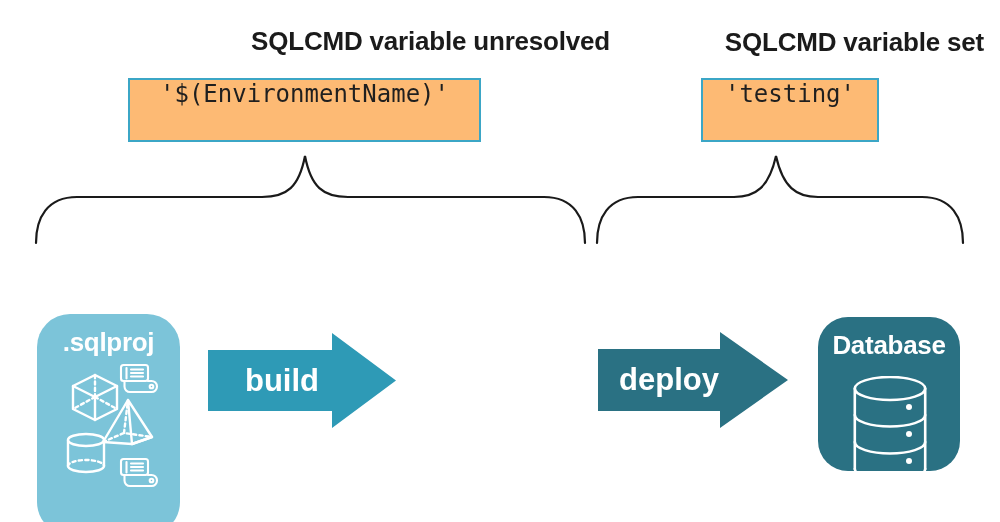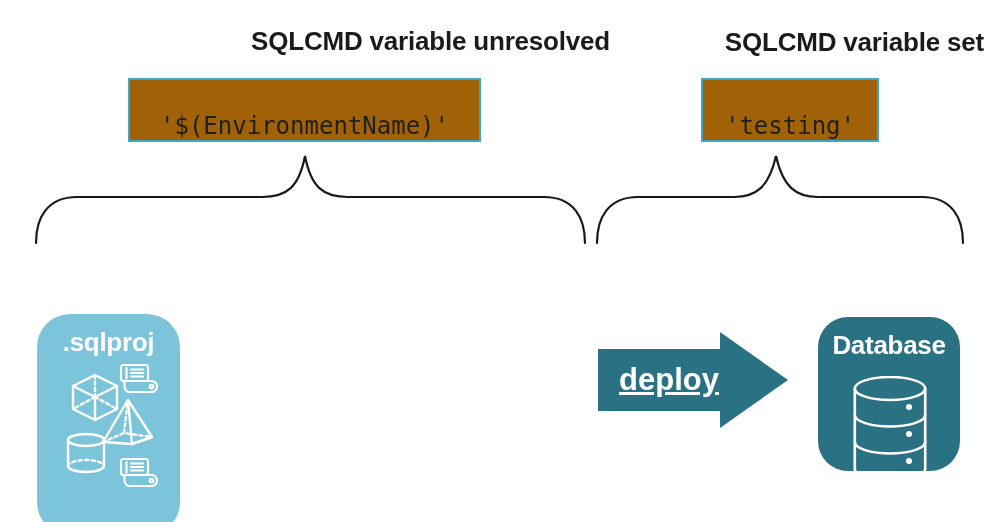--- a/index.html
+++ b/index.html
@@ -3,22 +3,22 @@
 <meta charset="utf-8">
 <style>
   html,body{margin:0;padding:0;}
   body{background:#ffffff;font-family:"Liberation Sans", sans-serif;}
   .canvas{position:relative;width:1000px;height:522px;background:#ffffff;overflow:hidden;}
 
   .heading{position:absolute;text-align:right;font-weight:bold;font-size:26px;color:#1b1b1b;letter-spacing:-0.2px;}
   .heading.left{left:0;top:26px;width:610px;}
   .heading.right{left:570px;top:27px;width:414px;}
 
-  .code-box{position:absolute;box-sizing:border-box;border:2.5px solid var(--code-border,#3BA6C6);background:#a16207;
-            display:flex;align-items:flex-end;justify-content:center;}
+  .code-box{position:absolute;box-sizing:border-box;border:2.5px solid var(--code-border,#3BA6C6);background:#fdba74;
+            display:flex;align-items:flex-start;justify-content:center;}
   .code-box.left{left:128px;top:78px;width:353px;height:64px;}
   .code-box.right{left:701px;top:78px;width:178px;height:64px;}
   .code-text{font-family:"DejaVu Sans Mono", monospace;font-size:24px;color:#1f1f1f;white-space:pre;}
 
   .braces{position:absolute;left:0;top:0;width:1000px;height:522px;}
   .braces path{stroke:var(--line,#1A1A1A);stroke-width:2.2;fill:none;stroke-linecap:round;}
 
   .card{position:absolute;margin-top:44px;}
   .card-sqlproj{left:37px;top:270px;width:143px;height:221px;background:var(--sqlproj-card,#7CC4D9);border-radius:33px;}
   .card-dacpac{left:428px;top:274px;width:141px;height:214px;background:var(--dacpac-card,#2E9AB6);border-radius:30px;}
@@ -32,21 +32,21 @@
   .icon-svg *{vector-effect:none;}
   .stroke-w{stroke:#ffffff;fill:none;stroke-width:2.4;stroke-linecap:round;stroke-linejoin:round;}
   .dash{stroke-dasharray:3.2 3.2;}
 
   .arrow{position:absolute;}
   .arrow svg{display:block;}
   .arrow-build polygon{fill:var(--build-arrow,#2E9AB6);}
   .arrow-deploy polygon{fill:var(--deploy-arrow,#2A7183);}
   .arrow-label{position:absolute;color:#ffffff;font-weight:bold;font-size:31px;text-align:center;}
   .arrow-build .arrow-label{left:12px;top:17px;width:124px;height:61px;line-height:61px;}
-  .arrow-deploy .arrow-label{left:8px;top:17px;width:126px;height:54px;line-height:62px;text-decoration:underline;}
+  .arrow-deploy .arrow-label{left:8px;top:17px;width:126px;height:54px;line-height:62px;}
 </style>
 </head>
 <body>
 
 <div class="canvas">
 
   <div class="heading left">SQLCMD variable unresolved</div>
   <div class="heading right">SQLCMD variable set</div>
 
   <div class="code-box left">
@@ -89,20 +89,26 @@
       <g class="stroke-w">
         <ellipse cx="28" cy="78" rx="18" ry="6"></ellipse>
         <path d="M10 78 V104 M46 78 V104"></path>
         <path d="M10 104 A18 6 0 0 0 46 104"></path>
         <path class="dash" d="M10 104 A18 6 0 0 1 46 104"></path>
       </g>
       <use href="#scroll" x="60" y="96"></use>
     </svg>
   </div>
 
+  <div class="arrow arrow-build" style="left:208px;top:333px;width:188px;height:95px;">
+    <svg width="188" height="95" viewBox="0 0 188 95">
+      <polygon points="0,17 124,17 124,0 188,47.5 124,95 124,78 0,78"></polygon>
+    </svg>
+    <div class="arrow-label">build</div>
+  </div>
 
 
   <div class="arrow arrow-deploy" style="left:598px;top:332px;width:190px;height:96px;">
     <svg width="190" height="96" viewBox="0 0 190 96">
       <polygon points="0,17 122,17 122,0 190,48 122,96 122,79 0,79"></polygon>
     </svg>
     <div class="arrow-label">deploy</div>
   </div>
 
   <div class="card card-database">

